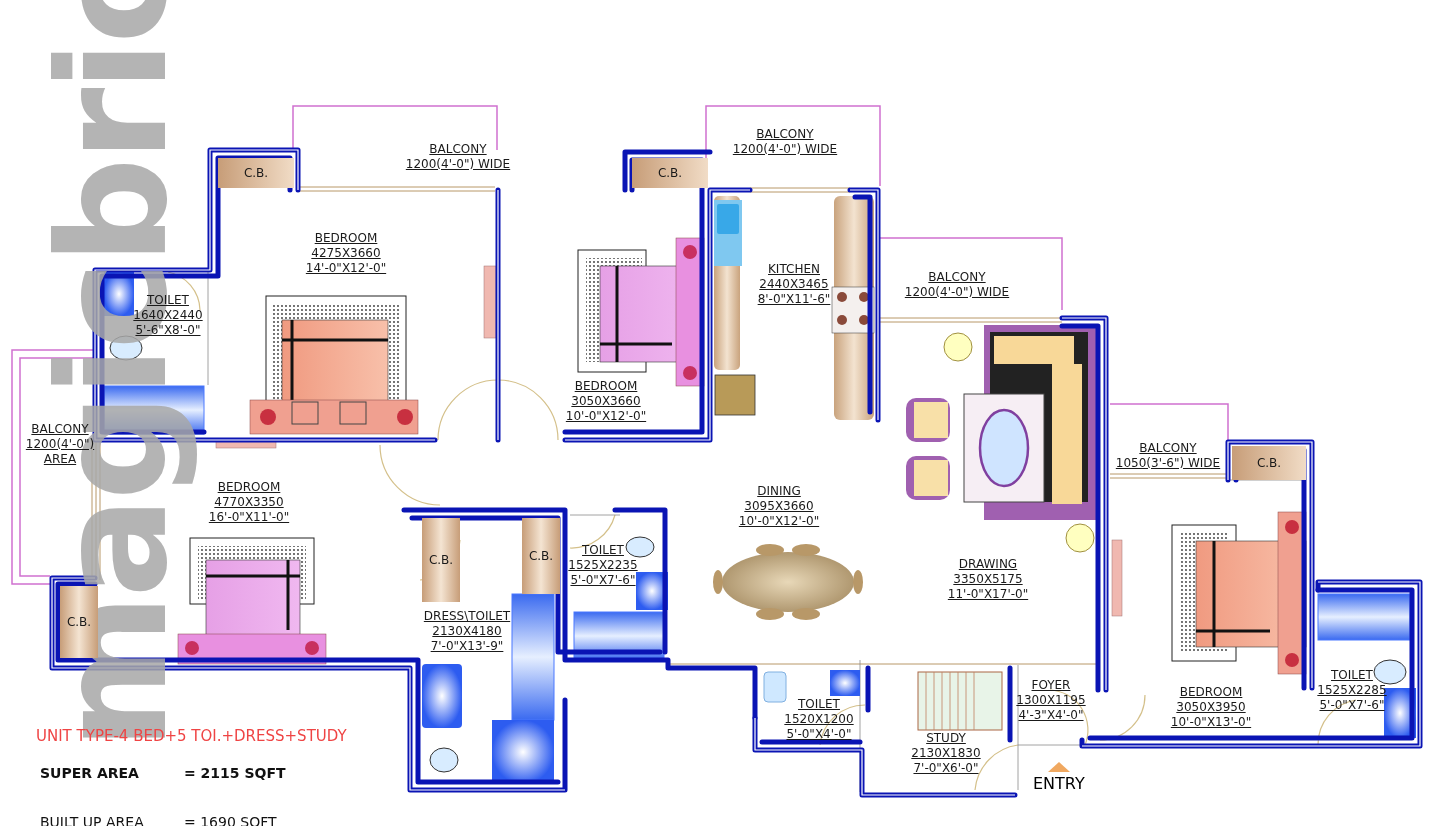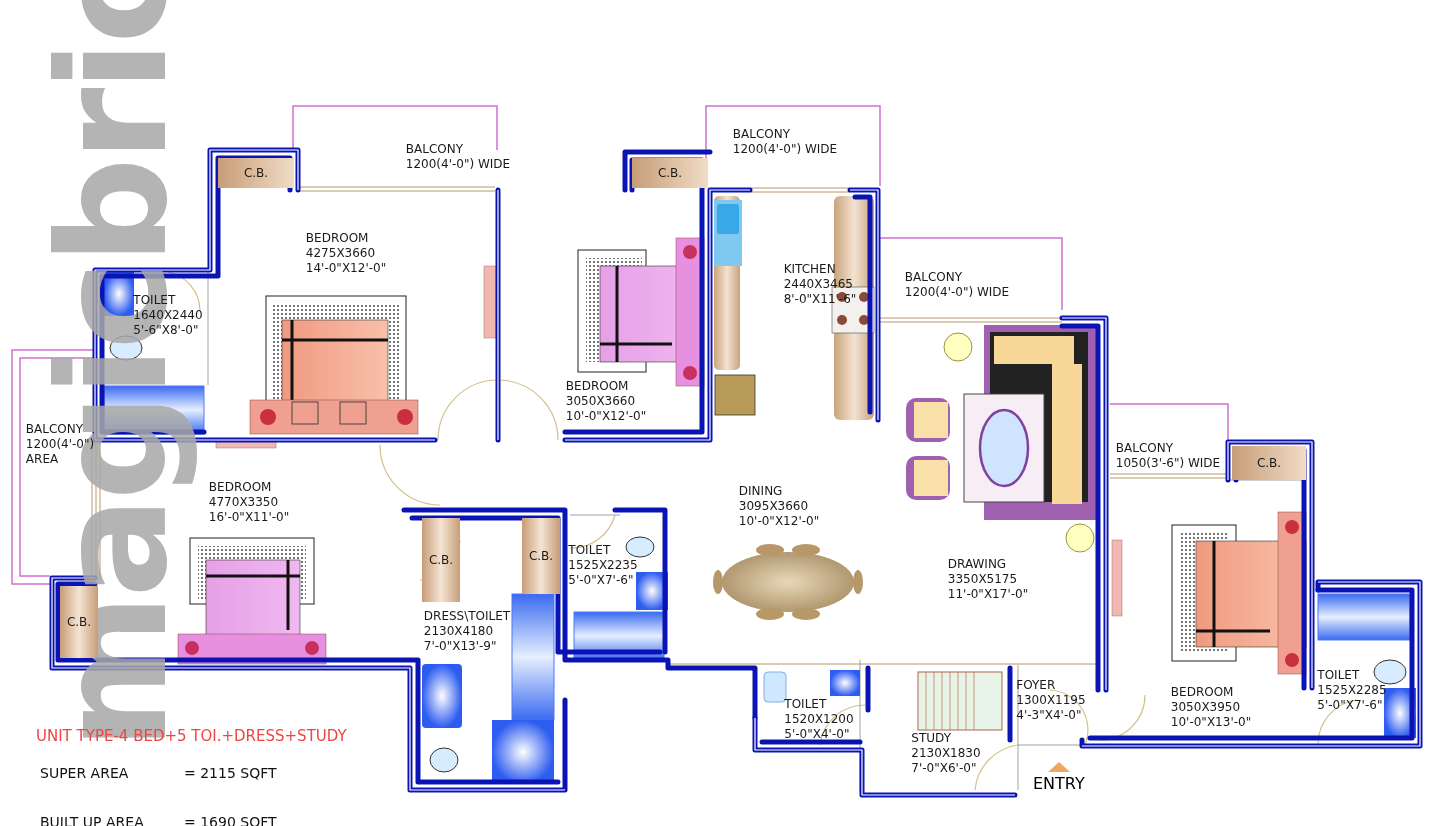--- a/index.html
+++ b/index.html
@@ -1,20 +1,20 @@
 <!DOCTYPE html>
 <html><head>
 <meta charset="utf-8">
 <style>
   html, body { margin: 0; padding: 0; background: #ffffff; }
   body { width: 1442px; height: 826px; position: relative; overflow: hidden;
          font-family: "DejaVu Sans", "Liberation Sans", sans-serif; }
   #plan { position: absolute; left: 0; top: 0; width: 1442px; height: 826px; }
-  .lbl { position: absolute; text-align: left; color: #1a1a1a; font-size: 12px;
-         line-height: 15px; white-space: nowrap; transform: translateX(-50%); }
+  .lbl { position: absolute; text-align: center; color: #1a1a1a; font-size: 12px;
+         line-height: 15px; white-space: nowrap; transform: translateX(-50%); text-decoration: underline; }
   .lbl span { display: block; }
   .cb { position: absolute; font-size: 12px; color: #1a1a1a; display: flex;
         align-items: center; justify-content: center;
         background: linear-gradient(90deg, #c79d78, #f1dcc6); }
   .cbv { background: linear-gradient(90deg, #c79d78, #f4e4d2, #c79d78); }
   .watermark { position: absolute; left: 58px; top: 10px; width: 110px; height: 740px;
                color: #a8a8a8; font-family: "DejaVu Sans", sans-serif; font-weight: bold;
                font-size: 150px; opacity: 0.85; writing-mode: vertical-rl;
                transform: rotate(180deg); line-height: 110px; letter-spacing: -4px; }
   .unit-title { position: absolute; left: 36px; top: 727px; color: #ef4444; font-size: 15px;
@@ -308,21 +308,21 @@
 <div class="lbl" style="left:249px;top:480px;">
   <span>BEDROOM</span>
     <span>4770X3350</span>
     <span>16'-0"X11'-0"</span>
 </div>
 <div class="lbl" style="left:1211px;top:685px;">
   <span>BEDROOM</span>
     <span>3050X3950</span>
     <span>10'-0"X13'-0"</span>
 </div>
-<div class="lbl" style="left:820px;top:262px;">
+<div class="lbl" style="left:794px;top:262px;">
   <span>KITCHEN</span>
     <span>2440X3465</span>
     <span>8'-0"X11'-6"</span>
 </div>
 <div class="lbl" style="left:168px;top:293px;">
   <span>TOILET</span>
     <span>1640X2440</span>
     <span>5'-6"X8'-0"</span>
 </div>
 <div class="lbl" style="left:603px;top:543px;">
@@ -365,18 +365,18 @@
     <span>1300X1195</span>
     <span>4'-3"X4'-0"</span>
 </div>
 
 <div class="entry">
   <div class="tri"></div>
   <span>ENTRY</span>
 </div>
 
 <div class="unit-title">UNIT TYPE-4 BED+5 TOI.+DRESS+STUDY</div>
-<div class="area-row" style="top:765px;">
+<div class="area-row" style="top:765px;font-weight:bold;">
   <span class="k">SUPER AREA</span><span>= 2115  SQFT</span>
 </div>
 <div class="area-row" style="top:814px;">
   <span class="k">BUILT UP AREA</span><span>= 1690  SQFT</span>
 </div>
 
 </body></html>

